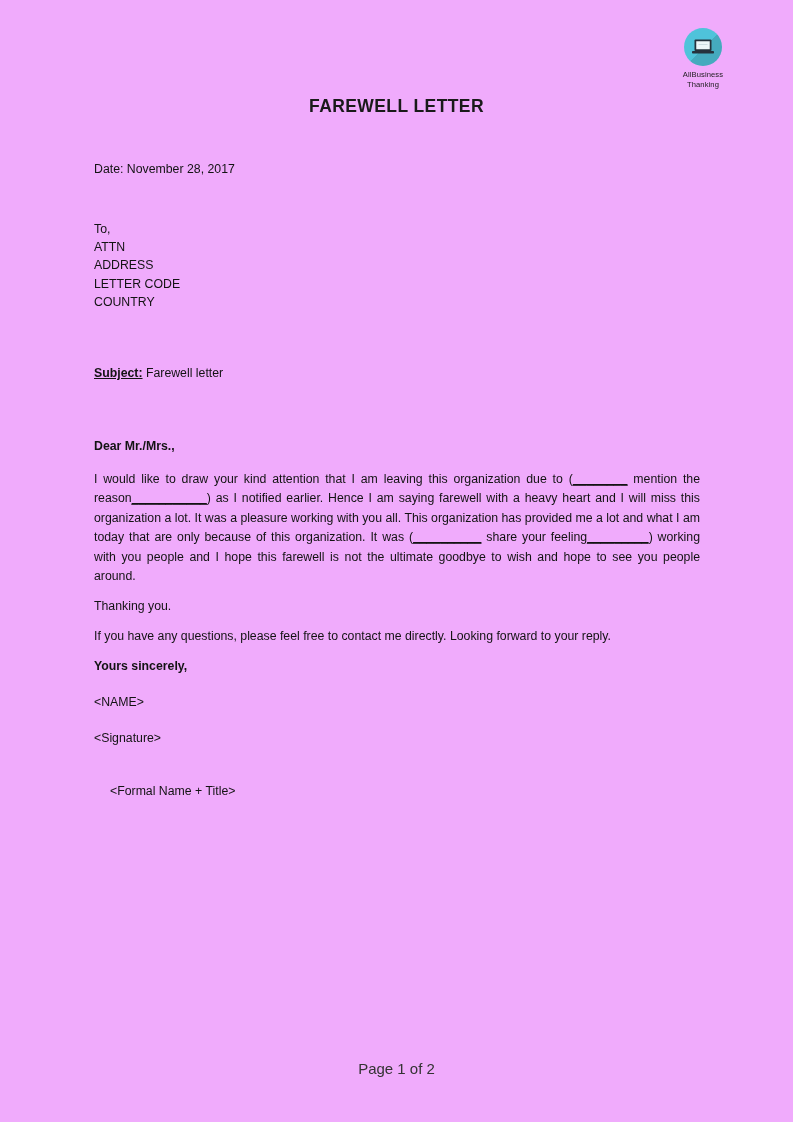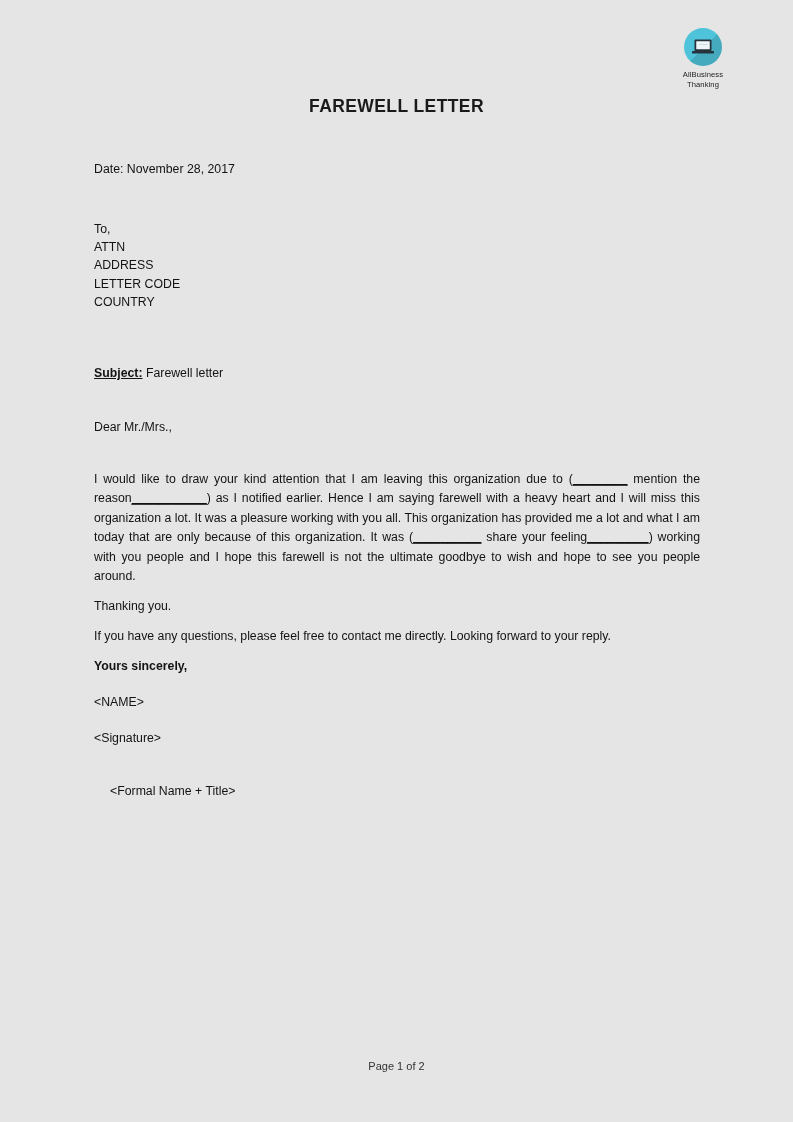--- a/index.html
+++ b/index.html
@@ -8,21 +8,21 @@
     background: #ffffff;
   }
   body {
     font-family: "Liberation Sans", sans-serif;
     color: #000000;
   }
   .page {
     position: relative;
     width: 793px;
     height: 1122px;
-    background: #e5e5e5;
+    background: #f0abfc;
     overflow: hidden;
     margin: 0 auto;
   }
 
   
   .logo-block {
     position: absolute;
     top: 28px;
     right: 48px;
     width: 84px;
@@ -105,22 +105,23 @@
 
   .subject-line {
     position: absolute;
     top: 364px;
     left: 0;
   }
   .subject-label { font-weight: bold; text-decoration: underline; }
 
   .salutation {
     position: absolute;
-    top: 418px;
-    left: 0;
+    top: 437px;
+    left: 0;
+    font-weight: bold;
   }
 
   .body-paragraph {
     position: absolute;
     top: 470px;
     left: 0;
     width: 606px;
     text-align: justify;
     line-height: 19.4px;
   }
@@ -136,21 +137,21 @@
   .sig-signature    { position: absolute; top: 729px; left: 0; }
   .sig-formal       { position: absolute; top: 782px; left: 16px; }
 
   
   .footer {
     position: absolute;
     top: 1060px;
     left: 0;
     width: 793px;
     text-align: center;
-    font-size: 11px;
+    font-size: 15px;
     color: #333333;
   }
 </style>
 </head>
 <body>
 
 <div class="page">
 
   <div class="logo-block">
     <div class="logo-mark">

